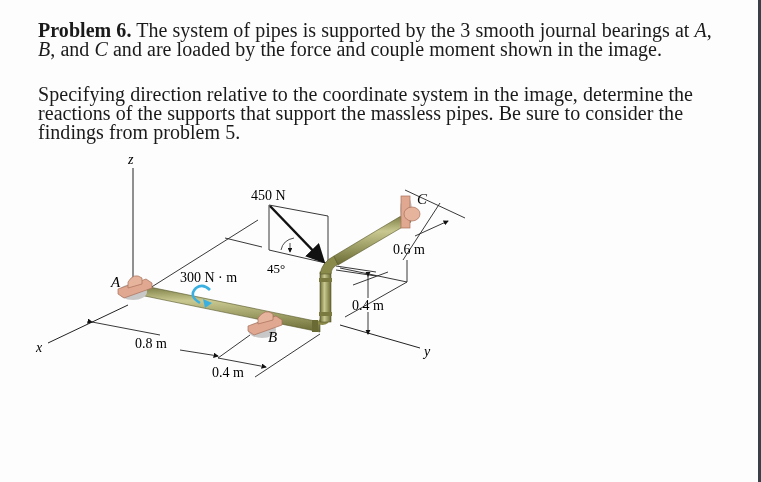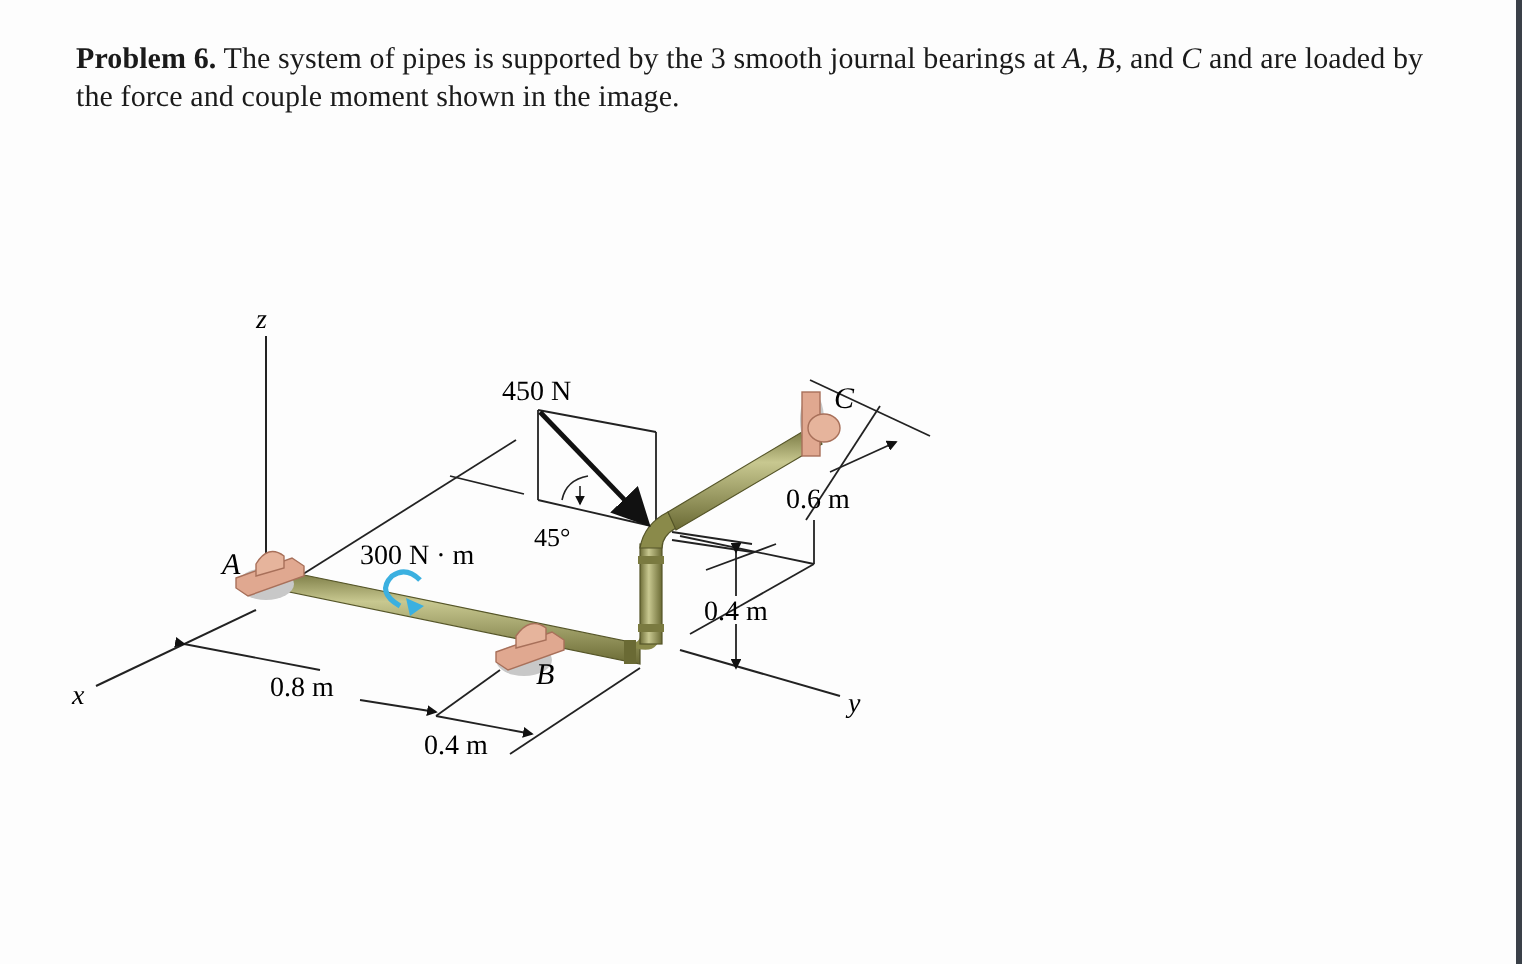--- a/index.html
+++ b/index.html
@@ -7,38 +7,39 @@
     width: 761px; height: 482px; overflow: hidden;
     background: #fdfdfd; position: relative;
     font-family: "DejaVu Serif", "Liberation Serif", serif;
     color: #1a1a1a;
   }
   .page { position: absolute; left: 0; top: 0; width: 758px; height: 482px; background: #fdfdfd; }
   .right-edge { position: absolute; right: 0; top: 0; width: 3px; height: 482px; background: #3a4048; }
   .para {
     position: absolute; left: 38px; width: 690px;
     font-family: "Liberation Serif", "DejaVu Serif", serif;
-    font-size: 15px; line-height: 19px; letter-spacing: 0.05px;
+    font-size: 20px; line-height: 19px; letter-spacing: 0.05px;
   }
   .p1 { top: 21px; }
   .p2 { top: 85px; }
   .bold { font-weight: bold; }
   .ital { font-style: italic; }
   .figure { position: absolute; left: 30px; top: 140px; width: 460px; height: 260px; }
   svg text { font-family: "Liberation Serif", "DejaVu Serif", serif; }
 </style>
 </head>
 <body>
 
 <div class="page">
 
   <div class="para p1">
     <span class="bold">Problem 6.</span><span> The system of pipes is supported by the 3 smooth journal bearings at </span><span class="ital">A</span><span>, </span><span class="ital">B</span><span>, and </span><span class="ital">C</span><span> and are loaded by the force and couple moment shown in the image.</span>
   </div>
 
+  <div class="para p2">Specifying direction relative to the coordinate system in the image, determine the reactions of the supports that support the massless pipes. Be sure to consider the findings from problem 5.</div>
 
   <div class="figure">
     <svg width="460" height="260" viewBox="30 140 460 260" xmlns="http://www.w3.org/2000/svg">
       <defs>
         <linearGradient id="pipeGrad" x1="0" y1="0" x2="0" y2="1">
           <stop offset="0" stop-color="#6e6e38"></stop>
           <stop offset="0.35" stop-color="#c8c890"></stop>
           <stop offset="1" stop-color="#6a6a34"></stop>
         </linearGradient>
         <linearGradient id="pipeGradV" x1="0" y1="0" x2="1" y2="0">

